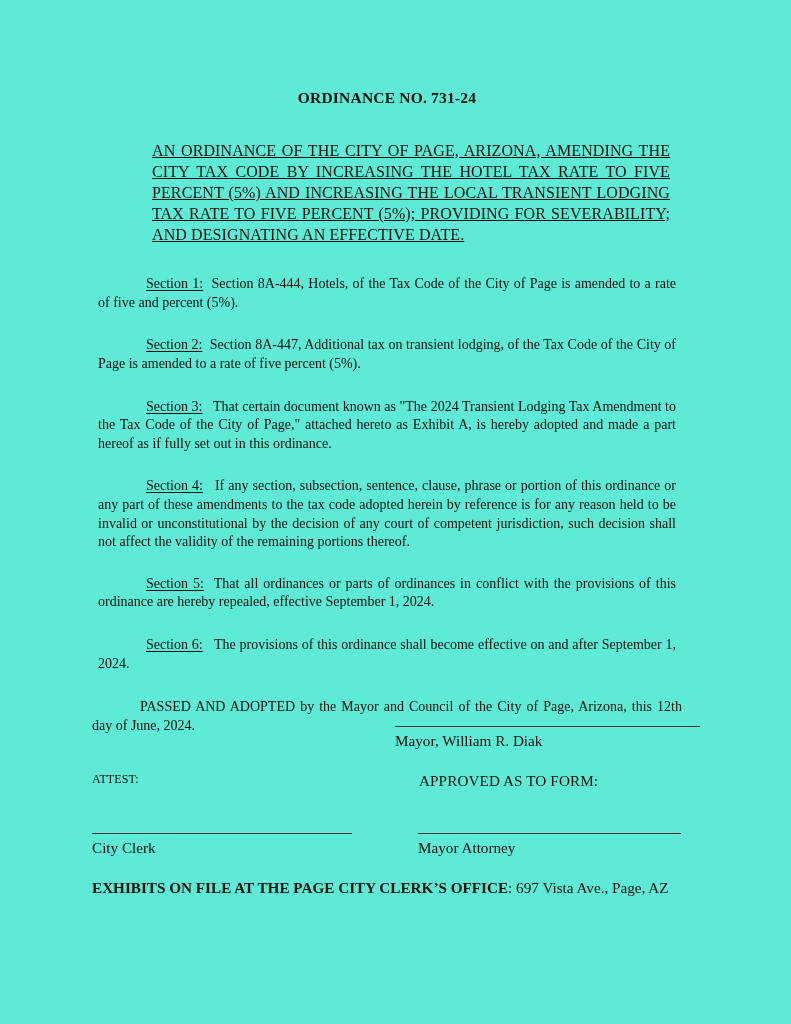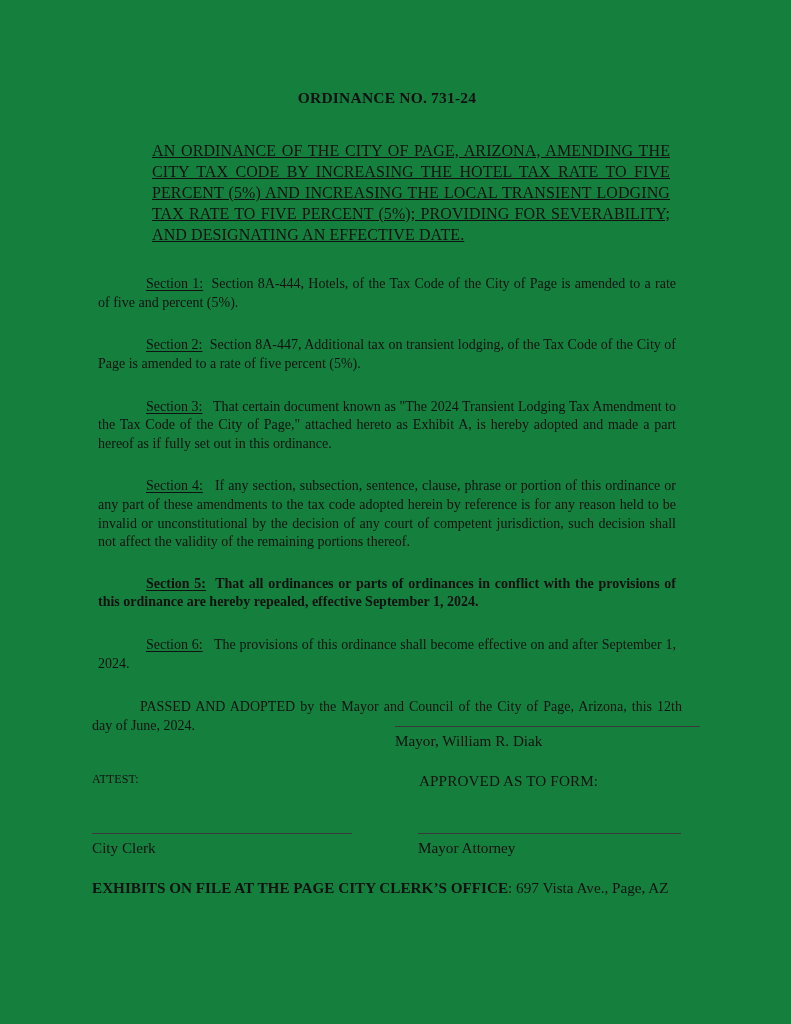--- a/index.html
+++ b/index.html
@@ -8,21 +8,21 @@
     background: #ffffff;
   }
   body {
     font-family: "Liberation Serif", "DejaVu Serif", serif;
     color: #111111;
   }
   .page {
     position: relative;
     width: 791px;
     height: 1024px;
-    background: #15803d;
+    background: #5eead4;
     overflow: hidden;
     box-sizing: border-box;
   }
   .content {
     position: absolute;
     left: 92px;
     top: 0;
     width: 590px;
   }
 
@@ -68,21 +68,21 @@
     font-size: 14px;
     line-height: 1.33;
     text-align: justify;
     text-align-last: left;
     text-indent: 48px;
   }
   .section-label {
     text-decoration: underline;
     text-underline-offset: 2px;
   }
-  .para-gap-sm { padding-top: 17px; font-weight: bold; }
+  .para-gap-sm { padding-top: 17px; }
 
   
   .adopted {
     margin: 0;
     padding-top: 19px;
     font-size: 14px;
     line-height: 1.33;
     text-align: justify;
     text-align-last: left;
     text-indent: 48px;

